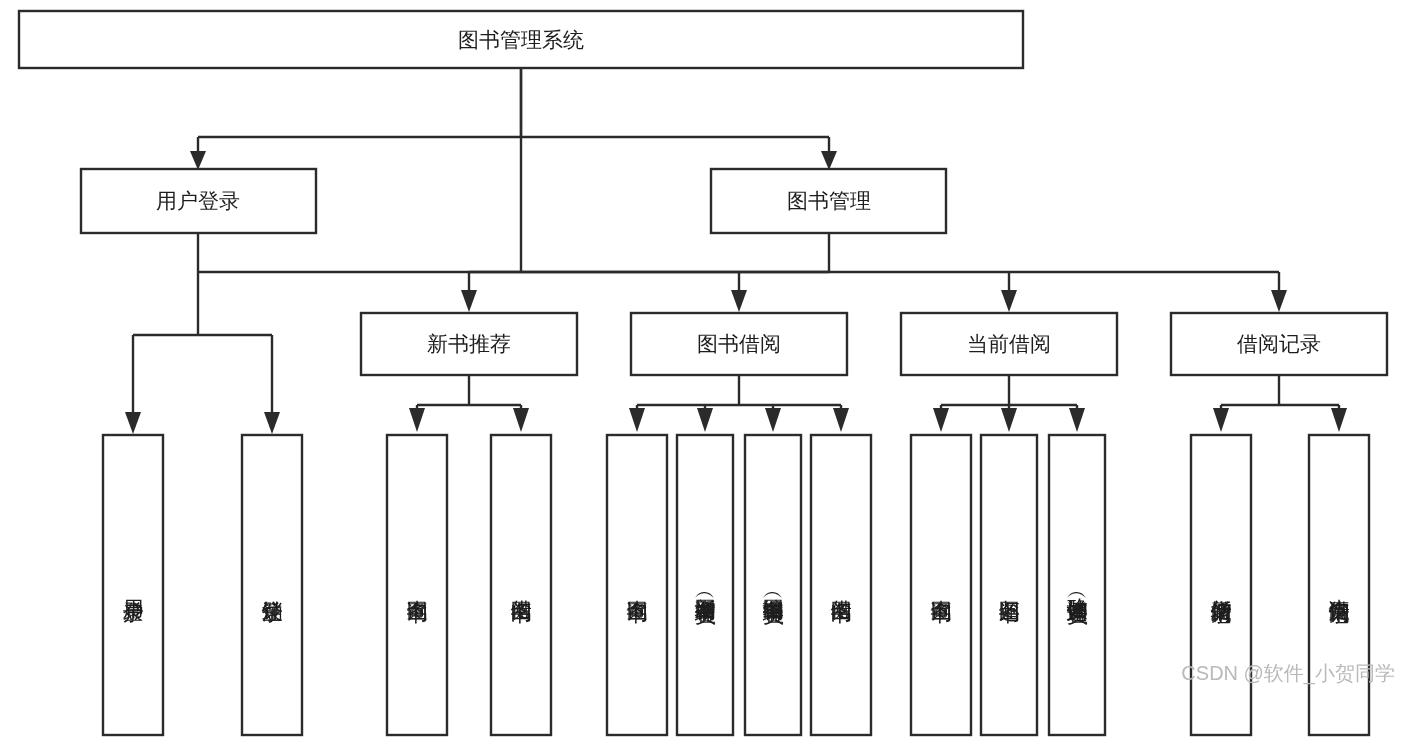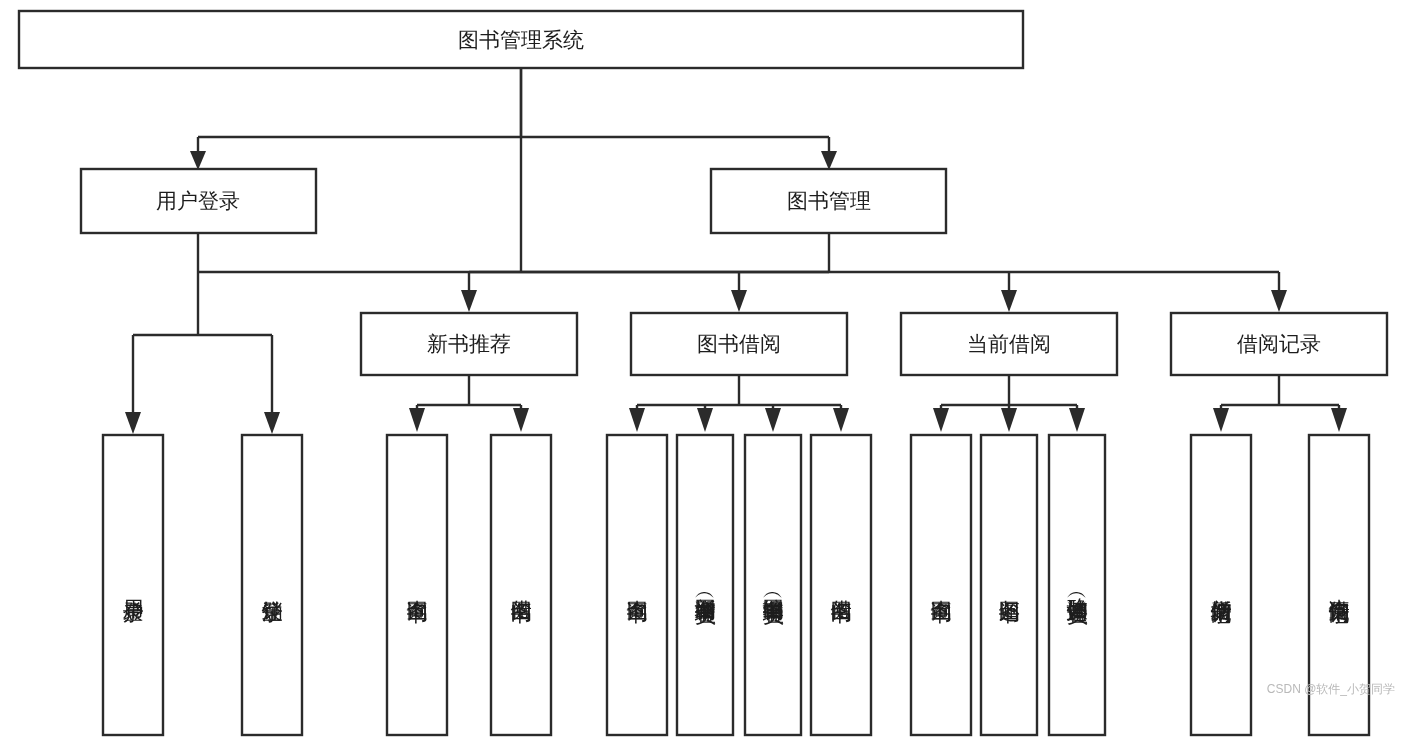--- a/index.html
+++ b/index.html
@@ -59,23 +59,23 @@
     letter-spacing: 1px;
     display: flex;
     align-items: center;
     justify-content: center;
     white-space: nowrap;
     pointer-events: none;
   }
   .watermark {
     position: absolute;
     right: 10px;
-    bottom: 4px;
-    font-family: "Liberation Sans", "DejaVu Sans", sans-serif;
-    font-size: 12px;
+    bottom: 15px;
+    font-family: "Liberation Sans", "DejaVu Sans", sans-serif;
+    font-size: 20px;
     color: #b9b9b9;
     white-space: nowrap;
   }
 </style>
 </head>
 <body>
 
 <div id="diagram-root">
 
   <svg class="diagram-svg" viewBox="0 0 1405 747">

